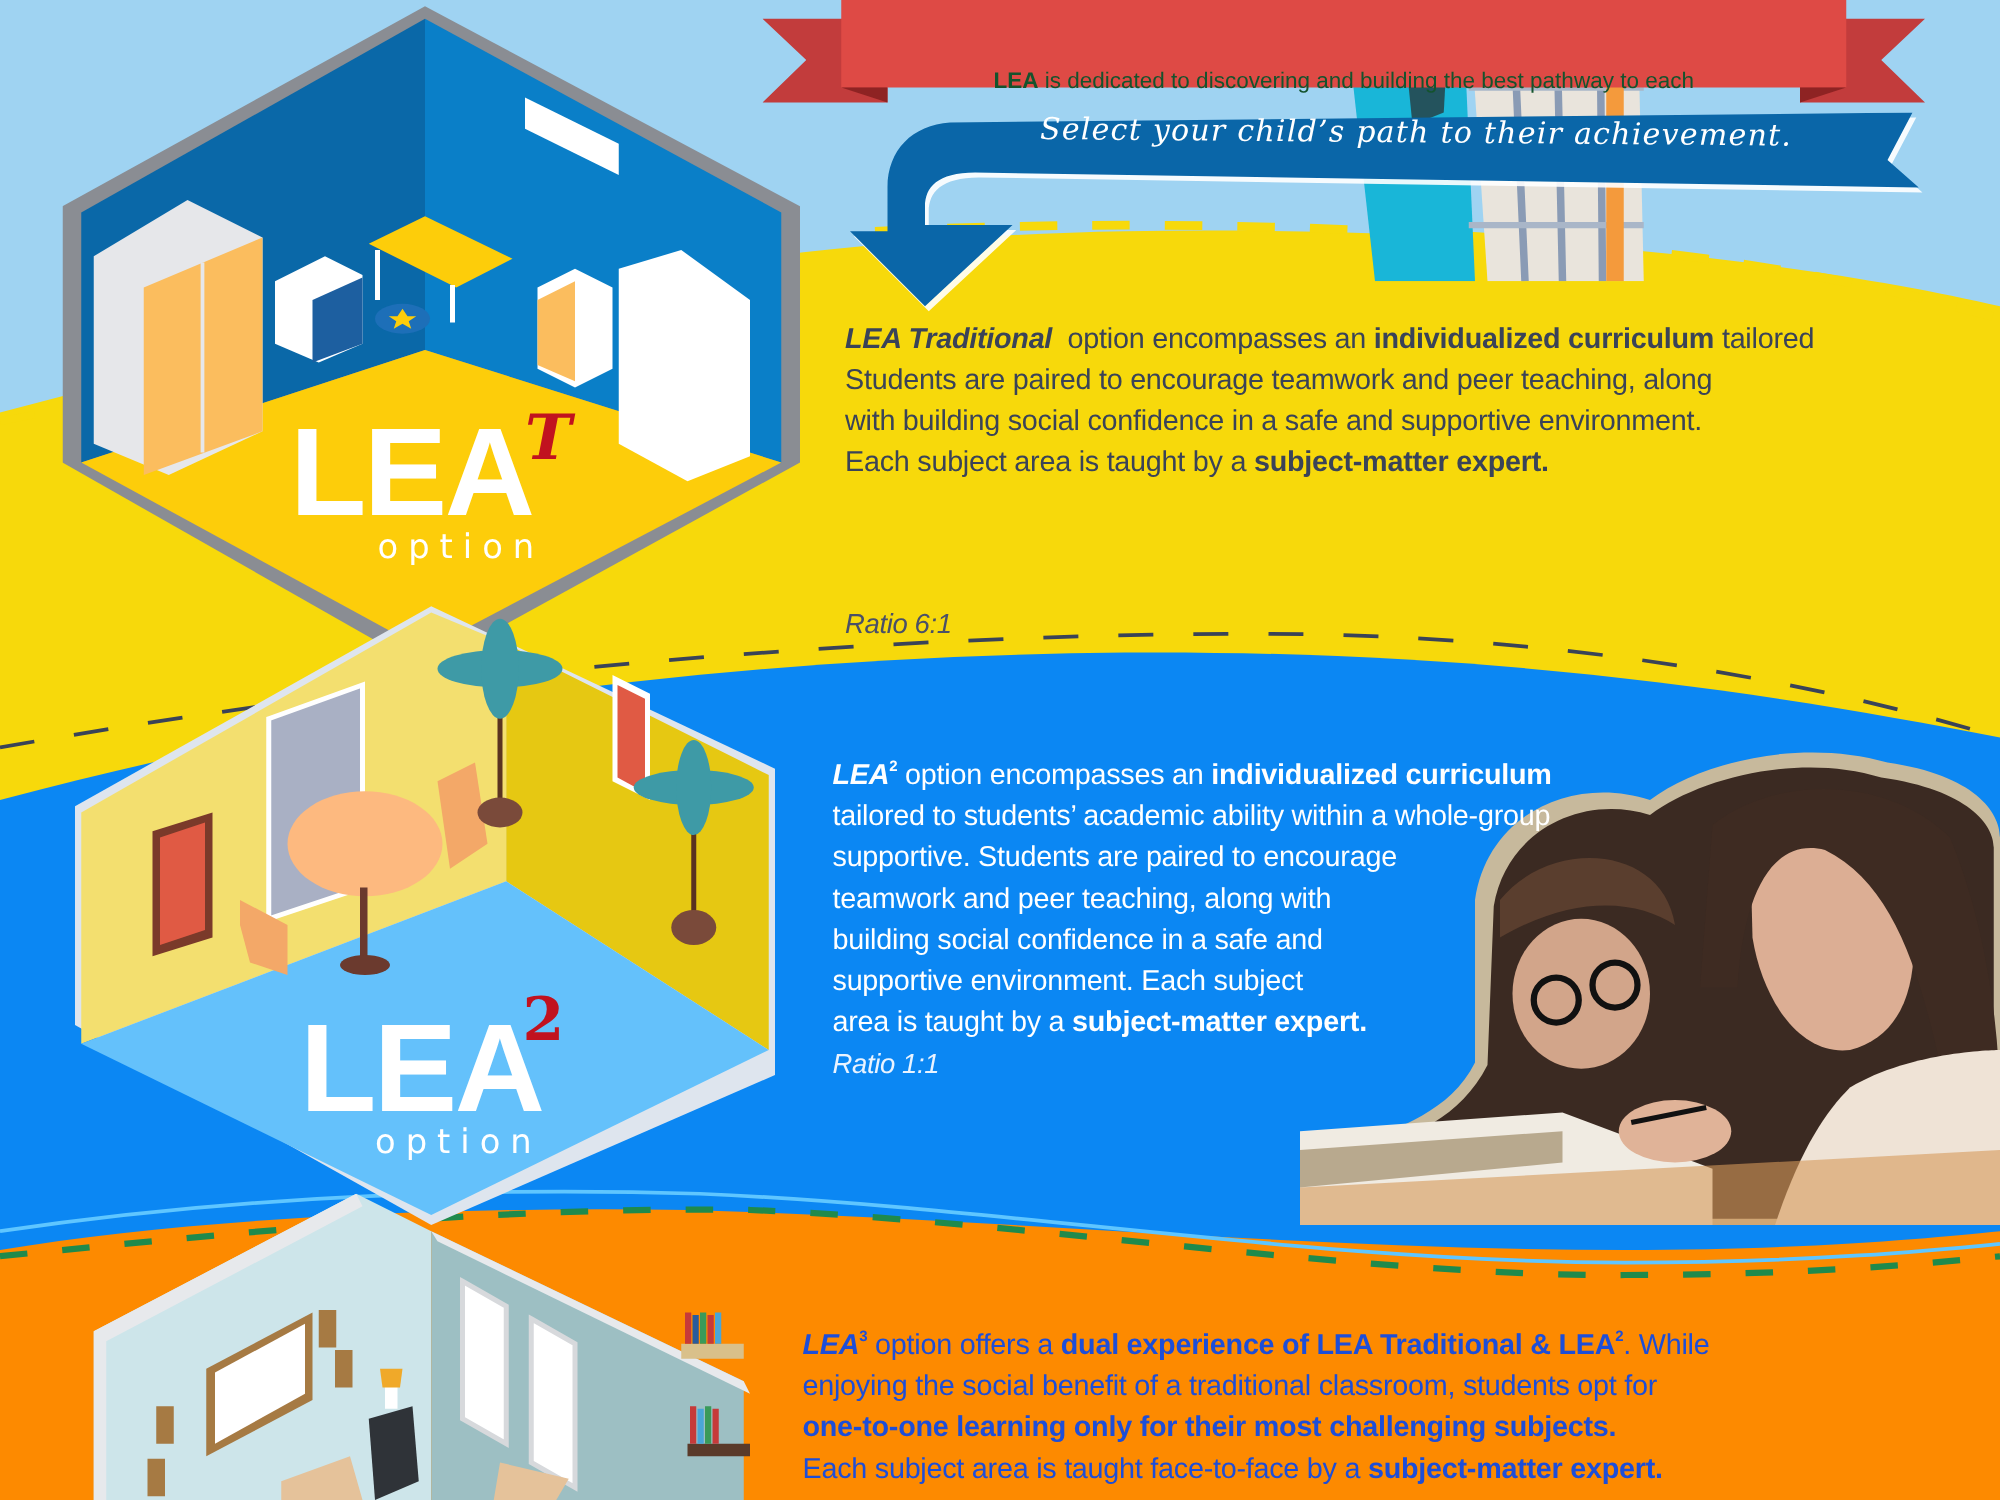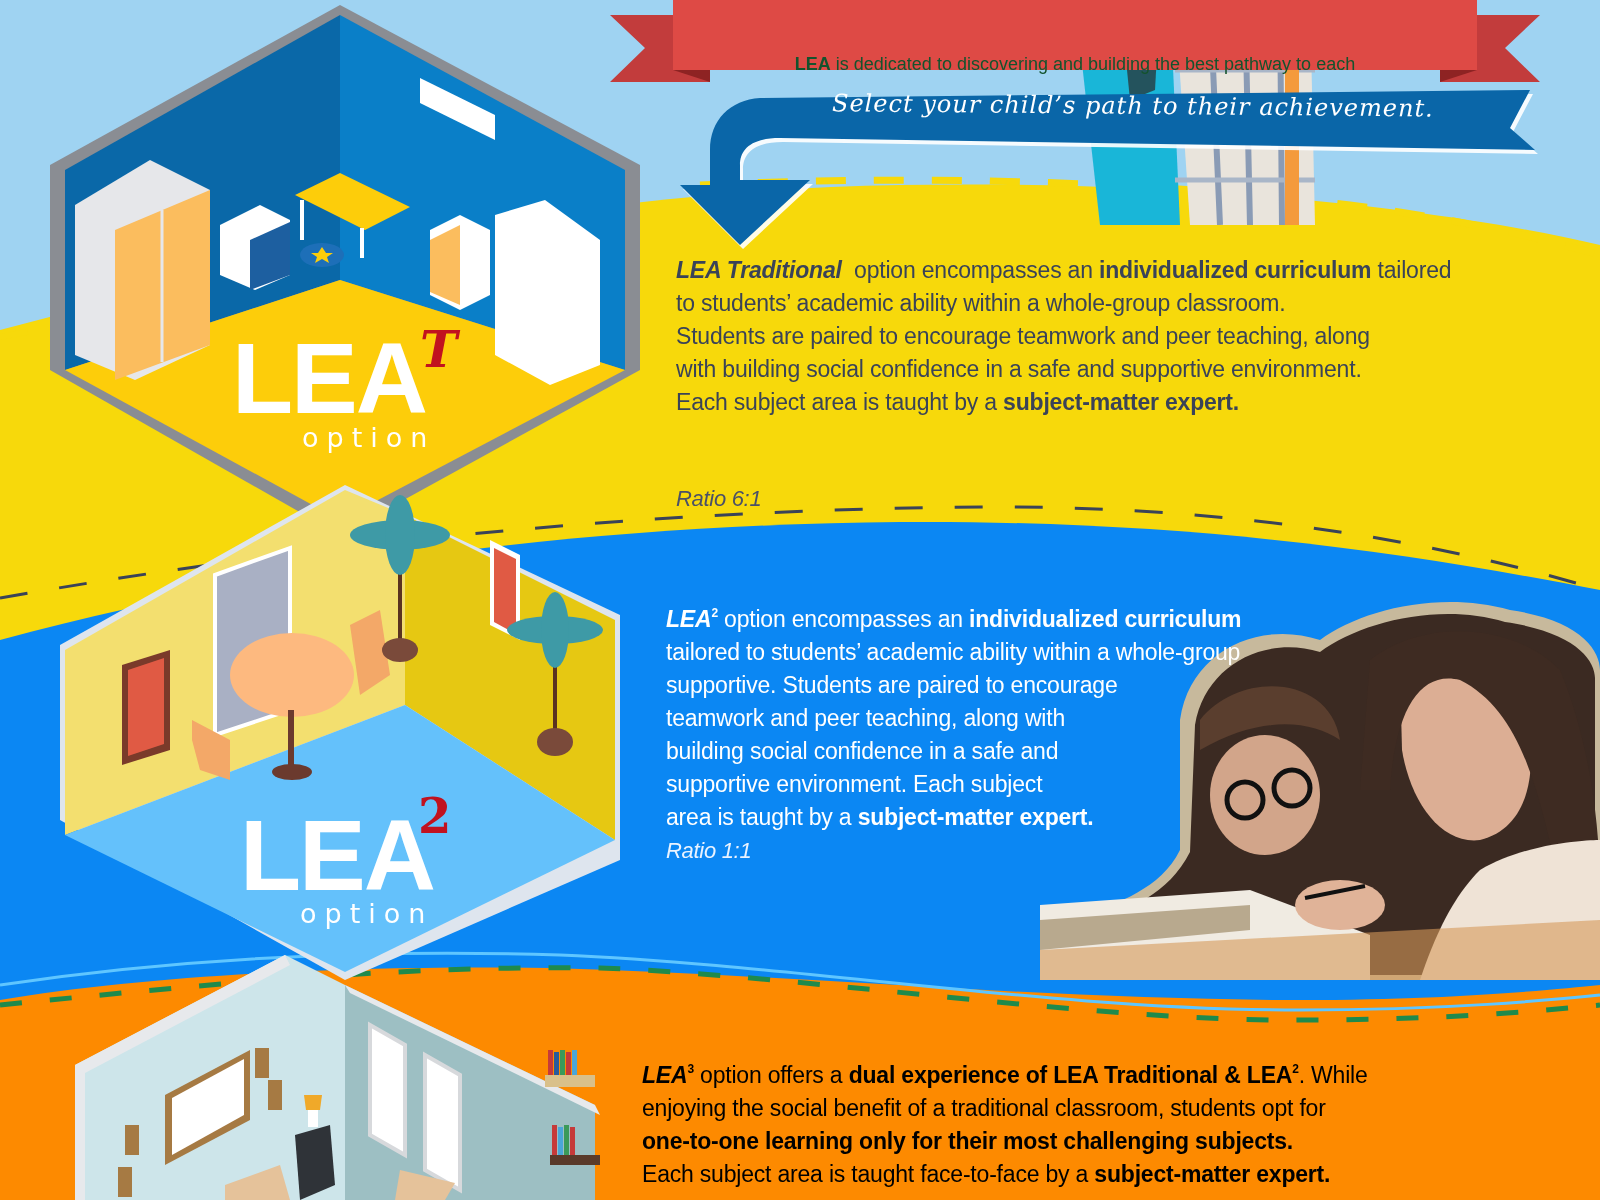--- a/index.html
+++ b/index.html
@@ -37,21 +37,21 @@
   }
   .option-text b { font-weight: bold; }
   .option-text i { font-style: italic; }
   .option-text sup { font-size: 12px; vertical-align: 10px; }
   .ratio { position: absolute; font-family: "Liberation Sans", sans-serif; font-style: italic; font-size: 22px; letter-spacing: -0.3px; }
 
   .opt-trad { left: 676px; top: 254px; width: 900px; color: #3a4358; }
   .ratio-trad { left: 676px; top: 458px; color: #4a5068; margin-top: 28px; }
   .opt-lea2 { left: 666px; top: 597px; width: 700px; color: #ffffff; }
   .ratio-lea2 { left: 666px; top: 838px; color: #e9f3ff; }
-  .opt-lea3 { left: 642px; top: 1053px; width: 900px; color: #000000; }
+  .opt-lea3 { left: 642px; top: 1053px; width: 900px; color: #1d4ed8; }
 
   
   .room { position: absolute; }
   .room-label {
     position: absolute; color: #ffffff; font-family: "Liberation Sans", sans-serif;
     font-weight: bold; letter-spacing: -2px; text-align: left;
   }
   .room-sub {
     position: absolute; color: #ffffff; font-family: "DejaVu Sans", sans-serif;
     font-size: 27px; letter-spacing: 8px; margin-left: 24px;
@@ -232,21 +232,20 @@
   <polygon points="0,330 210,315 210,340 0,360" fill="#b8a98e"></polygon>
 
   <polygon points="0,360 560,330 560,390 0,390" fill="#d69a5a" opacity="0.6"></polygon>
 
   <ellipse cx="300" cy="315" rx="45" ry="25" fill="#e0b398"></ellipse>
   <line x1="265" y1="308" x2="325" y2="296" stroke="#111" stroke-width="4"></line>
 </svg>
 
 <div class="option-text opt-trad">
   <div><b><i>LEA Traditional</i></b><span style="white-space:pre">  option encompasses an </span><b>individualized curriculum</b><span style="white-space:pre"> tailored</span></div>
-  <div>to students’ academic ability within a whole-group classroom.</div>
   <div>Students are paired to encourage teamwork and peer teaching, along</div>
   <div>with building social confidence in a safe and supportive environment.</div>
   <div><span style="white-space:pre">Each subject area is taught by a </span><b>subject-matter expert.</b></div>
 </div>
 <div class="ratio ratio-trad">Ratio 6:1</div>
 
 <div class="option-text opt-lea2">
   <div><b><i>LEA</i><sup>2</sup></b><span style="white-space:pre"> option encompasses an </span><b>individualized curriculum</b></div>
   <div>tailored to students’ academic ability within a whole-group</div>
   <div>supportive. Students are paired to encourage</div>

